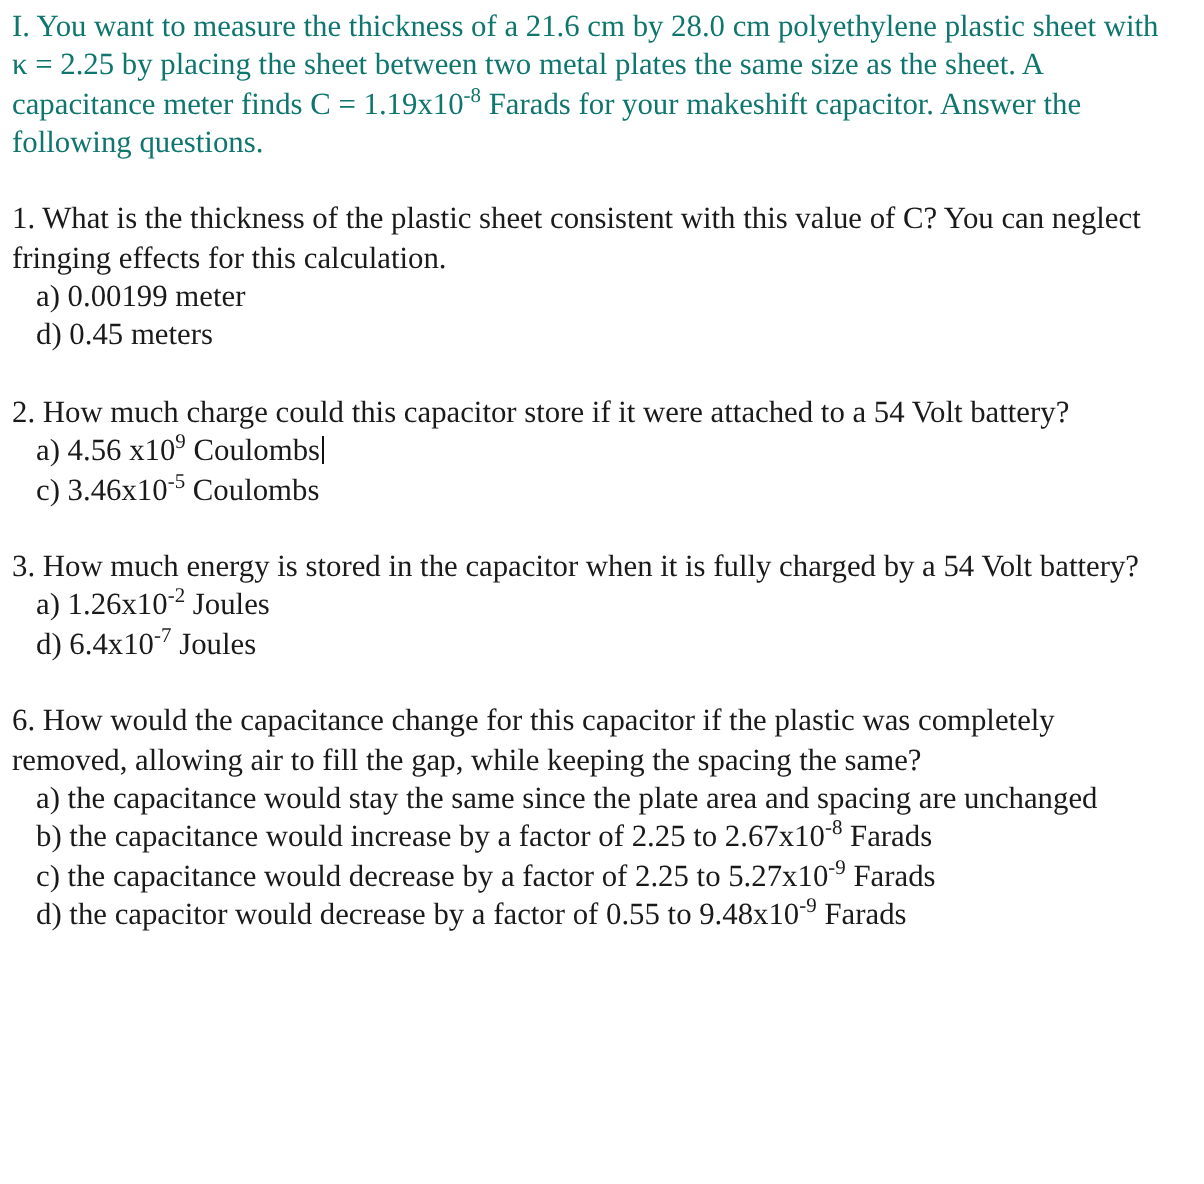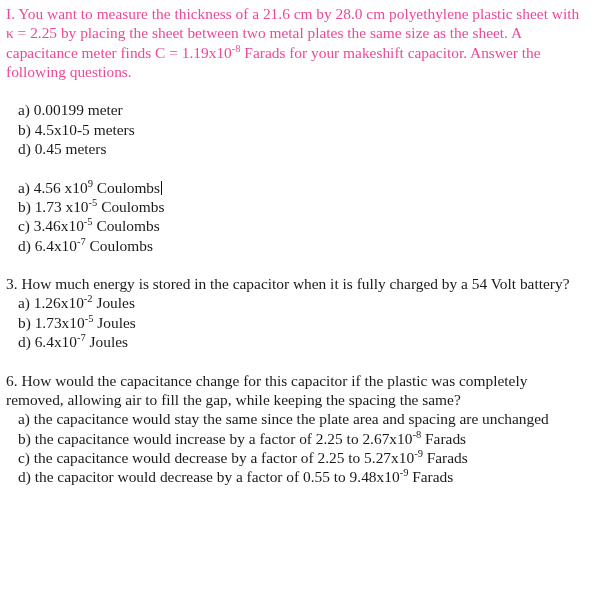--- a/index.html
+++ b/index.html
@@ -24,21 +24,21 @@
     padding: 0;
     box-sizing: border-box;
   }
   .doc {
     padding: 4px 8px 0 6px;
     box-sizing: border-box;
   }
   .block {
     font-size: 15.4px;
     line-height: 19.3px;
-    color: #ec4899;
+    color: #0f766e;
     margin: 0;
   }
   .block.intro {
     padding-right: 6px;
   }
   .spacer {
     height: 19.3px;
   }
   .qtext {
     font-size: 15.4px;
@@ -74,45 +74,43 @@
 <body>
 
 <div id="page">
   <div class="doc">
 
     <p class="block intro"><span>I.  You want to measure the thickness of a 21.6 cm by 28.0 cm polyethylene plastic sheet with κ = 2.25 by placing the sheet between two metal plates the same size as the sheet.  A capacitance meter finds C = 1.19x10</span><sup>-8</sup><span> Farads for your makeshift capacitor. Answer the following questions.</span></p>
 
     <div class="spacer"></div>
 
     <div>
+      <p class="qtext">1.  What is the thickness of the plastic sheet consistent with this value of C? You can neglect fringing effects for this calculation.</p>
       <ul class="choices">
         <li class="choice"><span>a) 0.00199 meter</span><sup></sup><span></span></li>
-        <li class="choice"><span>b) 4.5x10-5 meters</span><sup></sup><span></span></li>
         <li class="choice"><span>d) 0.45 meters</span><sup></sup><span></span></li>
       </ul>
     </div>
 
     <div class="spacer"></div>
 
     <div>
+      <p class="qtext">2.  How much charge could this capacitor store if it were attached to a 54 Volt battery?</p>
       <ul class="choices">
         <li class="choice"><span>a) 4.56 x10</span><sup>9</sup><span> Coulombs</span><span class="caret"></span></li>
-        <li class="choice"><span>b) 1.73 x10</span><sup>-5</sup><span> Coulombs</span></li>
         <li class="choice"><span>c) 3.46x10</span><sup>-5</sup><span> Coulombs</span></li>
-        <li class="choice"><span>d) 6.4x10</span><sup>-7</sup><span> Coulombs</span></li>
       </ul>
     </div>
 
     <div class="spacer"></div>
 
     <div>
       <p class="qtext">3. How much energy is stored in the capacitor when it is fully charged by a 54 Volt battery?</p>
       <ul class="choices">
         <li class="choice"><span>a) 1.26x10</span><sup>-2</sup><span> Joules</span></li>
-        <li class="choice"><span>b) 1.73x10</span><sup>-5</sup><span> Joules</span></li>
         <li class="choice"><span>d) 6.4x10</span><sup>-7</sup><span> Joules</span></li>
       </ul>
     </div>
 
     <div class="spacer"></div>
 
     <div>
       <p class="qtext">6. How would the capacitance change for this capacitor if the plastic was completely removed, allowing air to fill the gap, while keeping the spacing the same?</p>
       <ul class="choices">
         <li class="choice"><span>a) the capacitance would stay the same since the plate area and spacing are unchanged</span><sup></sup><span></span></li>

